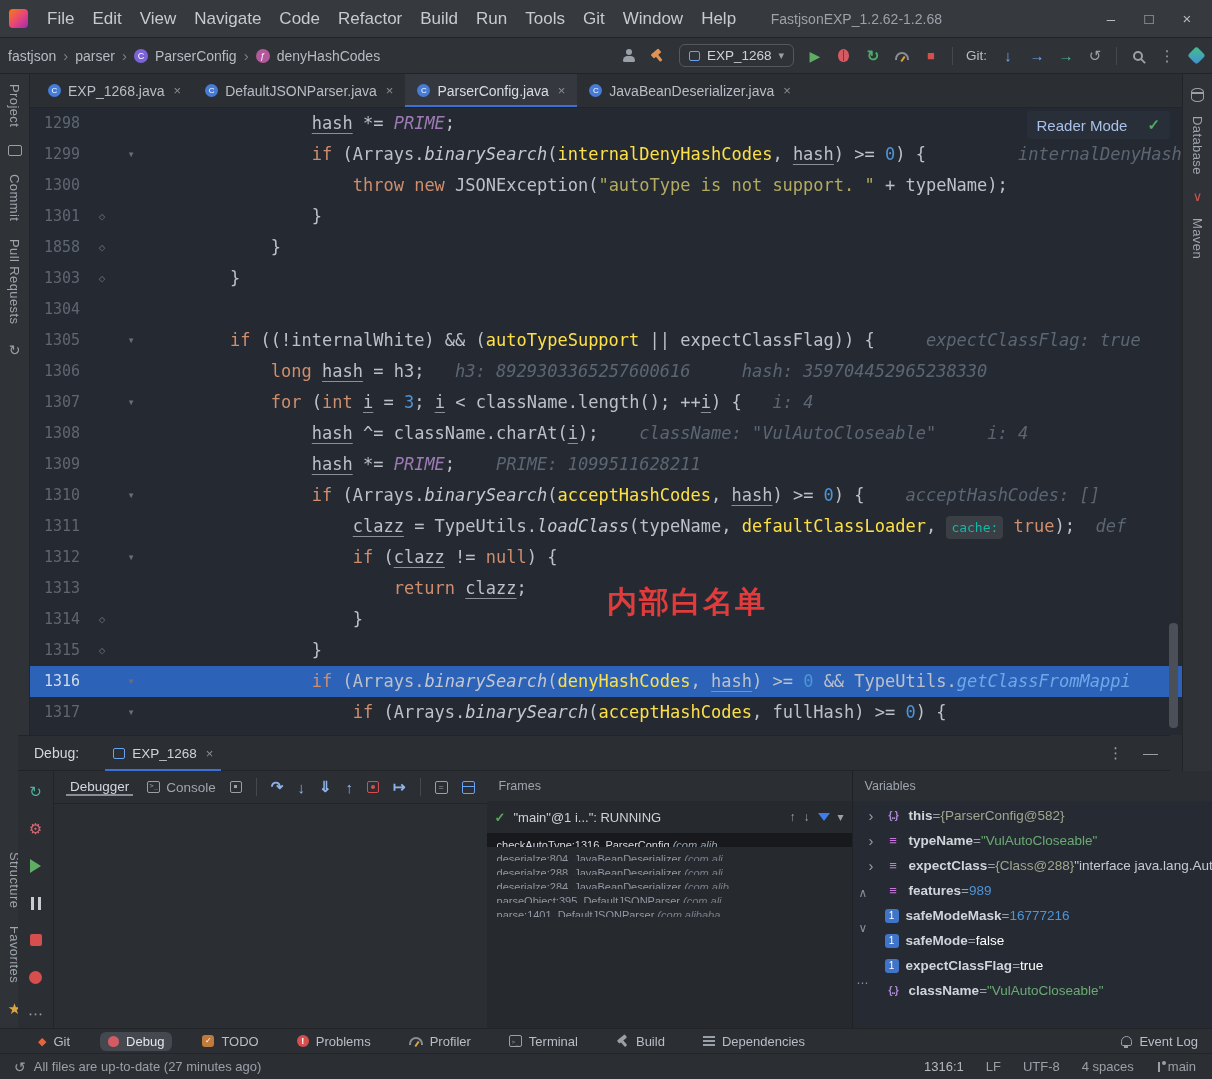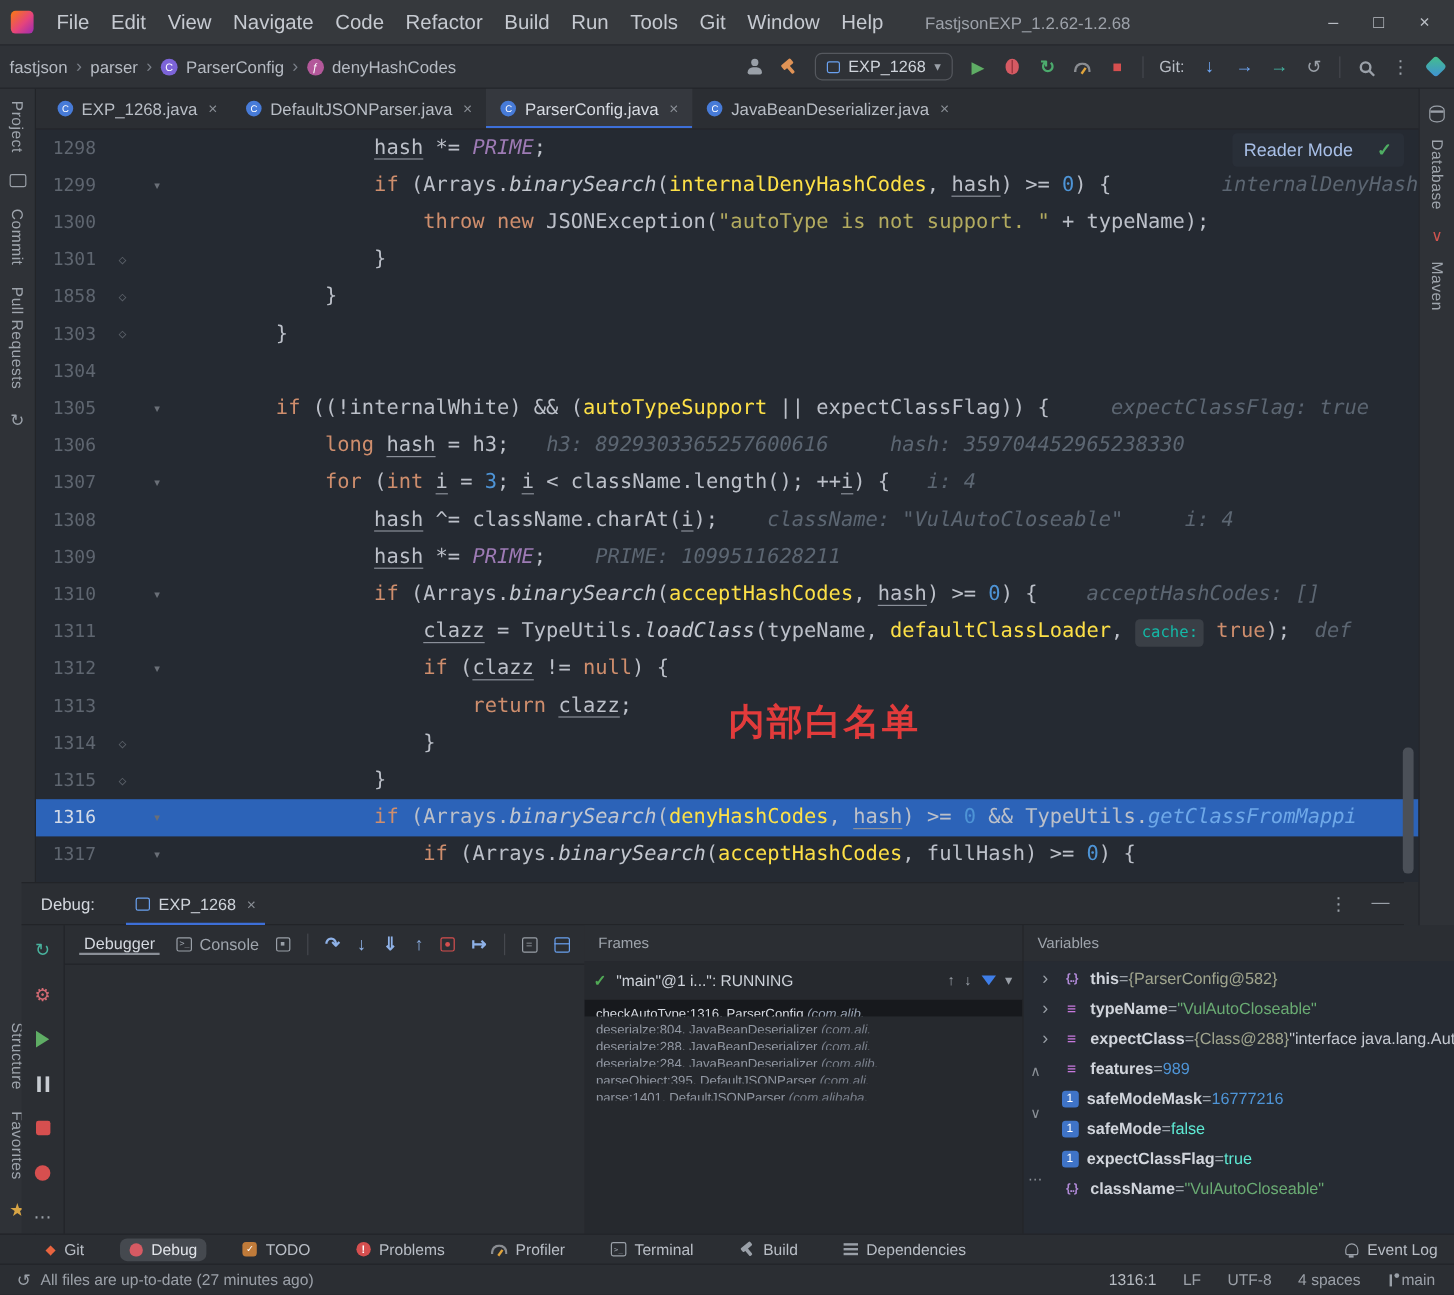--- a/index.html
+++ b/index.html
@@ -165,21 +165,21 @@
   .vchev { width:16px; color:#9aa0a8; font-size:15px; }
   .vicon { width:17px; height:16px; margin-right:7px; display:inline-flex; align-items:center; justify-content:center; }
   .vicon.obj { color:#b18ad8; font-size:10px; font-weight:bold; letter-spacing:-1px; }
   .vicon.fld { color:#c678dd; font-size:13px; font-weight:bold; }
   .vicon.one { background:#3f74c8; color:#fff; font-size:10px; border-radius:3px; width:14px; height:14px; }
   .vname { color:#d0d4db; font-weight:bold; }
   .vp-eq { color:#9aa0a8; }
   .vp-ref { color:#a0a58e; }
   .vp-str { color:#6aab73; }
   .vp-num { color:#4e94d6; }
-  .vp-kw { color:#5eead4; }
+  .vp-kw { color:#ffffff; }
   .vp-pv { color:#c6cad2; }
   .vp-lnk { color:#548af7; }
   .ovl { position:absolute; color:#8a8f96; font-size:12px; }
 
   
   .twbar { position:absolute; left:0; top:1028px; width:1212px; height:25px; background:#2b2e33;
     border-top:1px solid #222428; display:flex; align-items:center; padding:0 14px 0 30px; gap:22px; font-size:13px; }
   .twitem { display:flex; align-items:center; gap:7px; color:#b9bec6; padding:2px 8px; border-radius:6px; }
   .twitem.active { background:#45494f; color:#e2e5ea; }
   .tw-right { margin-left:auto; display:flex; align-items:center; gap:7px; color:#b9bec6; }

